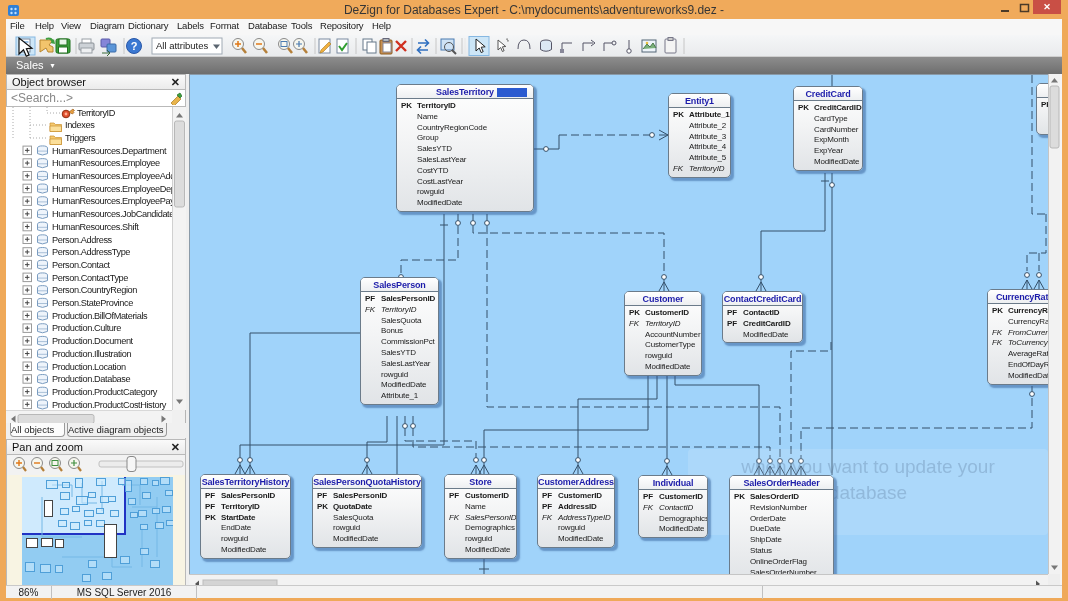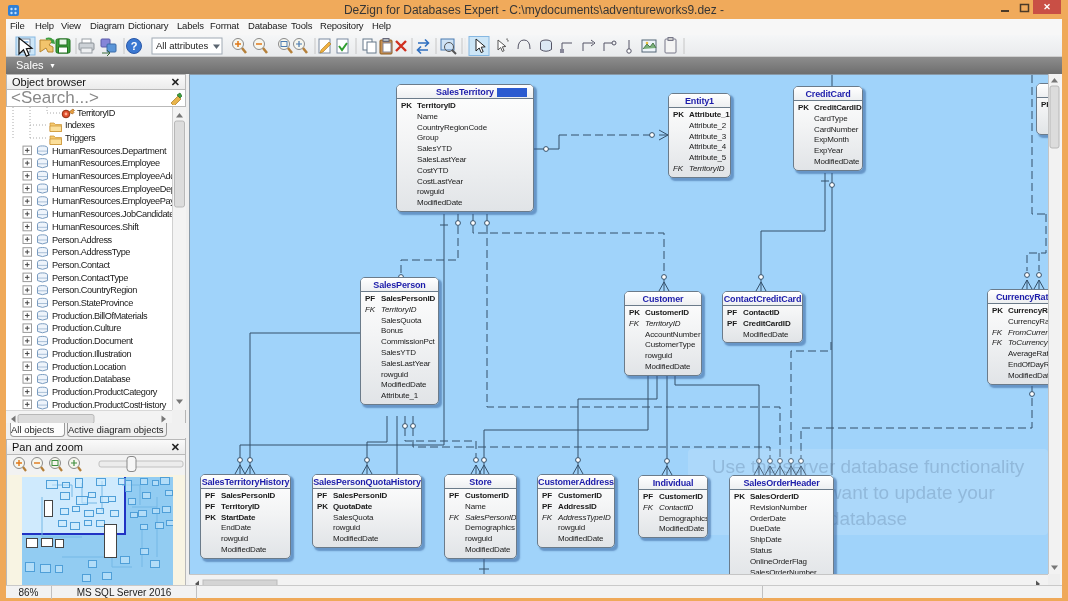--- a/index.html
+++ b/index.html
@@ -7,21 +7,21 @@
 #title{left:0;top:0;width:1068px;height:19px;background:#f0aa5b}
 #ttxt{left:0;top:3px;width:1068px;text-align:center;font-size:12px;color:#363636}
 #close{left:1033px;top:0;width:28px;height:14px;background:#c94f45;color:#fff;text-align:center;font-size:9px;font-weight:700;line-height:14px}
 #menu{left:6px;top:19px;width:1056px;height:16px;background:#f7f7f7;font-size:9.5px;letter-spacing:-0.2px;color:#1a1a1a}
 #menu span{position:absolute;top:1px}
 #tbar{left:6px;top:35px;width:1056px;height:22px;background:linear-gradient(180deg,#f5f6f7,#e9ebed);border-bottom:1px solid #cfcfcf}
 #salesbar{left:6px;top:57px;width:1056px;height:17px;background:linear-gradient(180deg,#8d8d8d,#6e6e6e);color:#fff;font-size:11px;font-weight:400;line-height:17px}
 #lp{left:6px;top:74px;width:180px;height:511px;background:#f0f0f0;border-right:1px solid #b5b5b5}
 .phead{left:0;width:180px;height:16px;background:linear-gradient(180deg,#fafafa,#ebebeb);border:1px solid #b9b9b9;font-size:11px;color:#111;line-height:15px;padding-left:5px}
 .px{position:absolute;right:5px;top:0;font-size:11px;font-weight:700;color:#222}
-#search{left:0;top:16px;width:180px;height:17px;background:#fff;border:1px solid #b9b9b9;border-top:none;font-size:17px;color:#888;line-height:16px;padding-left:4px}
+#search{left:0;top:16px;width:180px;height:17px;background:#fff;border:1px solid #b9b9b9;border-top:none;font-size:12px;color:#888;line-height:16px;padding-left:4px}
 #tree{left:0;top:33px;width:166px;height:303px;background:#fff;overflow:hidden;font-size:9.2px;letter-spacing:-0.4px;color:#1a1a1a}
 .ti{position:absolute;left:0;height:13px;line-height:13px;white-space:nowrap}
 #tvs{left:166px;top:33px;width:14px;height:303px;background:#f3f3f3;border-left:1px solid #d0d0d0}
 #ths{left:0;top:336px;width:166px;height:13px;background:#f3f3f3;border-top:1px solid #d8d8d8}
 #tabs{left:0;top:349px;width:180px;height:15px;background:#f0f0f0;font-size:9.5px;color:#222}
 .tab{position:absolute;top:0;height:14px;line-height:13px;border:1px solid #9a9a9a;border-top:none;border-radius:0 0 4px 4px;background:#f0f0f0}
 #panh{top:365px}
 #pantb{left:0;top:381px;width:180px;height:20px;background:#f2f2f2;border-left:1px solid #b9b9b9;border-right:1px solid #b9b9b9}
 #mapwrap{left:0;top:401px;width:180px;height:110px;background:#f8f4e3;border-left:1px solid #b9b9b9;border-right:1px solid #b9b9b9;overflow:hidden}
 #map{position:absolute;left:15px;top:2px;width:151px;height:108px;background:#92ccf2;overflow:hidden}
@@ -452,21 +452,20 @@
         <circle cx="286" cy="385" r="2.4"></circle>
         <circle cx="580" cy="386" r="2.4"></circle>
         <circle cx="601" cy="386" r="2.4"></circle>
         <circle cx="611" cy="386" r="2.4"></circle>
         <circle cx="842" cy="319" r="2.4"></circle>
         <circle cx="837" cy="200" r="2.4"></circle>
         <circle cx="849" cy="200" r="2.4"></circle>
 </g>
 </svg>
 <div id="wm">
-      <div>Use the server database functionality</div>
       <div>when you want to update your</div>
       <div>database</div>
     </div>
 <div class="ent" style="left:206px;top:9px;width:138px;height:128px">
       <i id="selrect"></i>
       <h3>SalesTerritory</h3>
       <div class="rows">
         <div class="r"><span class="k">PK</span><span class="nb">TerritoryID</span></div>
         <div class="r"><span class="k0"></span>Name</div>
         <div class="r"><span class="k0"></span>CountryRegionCode</div>

